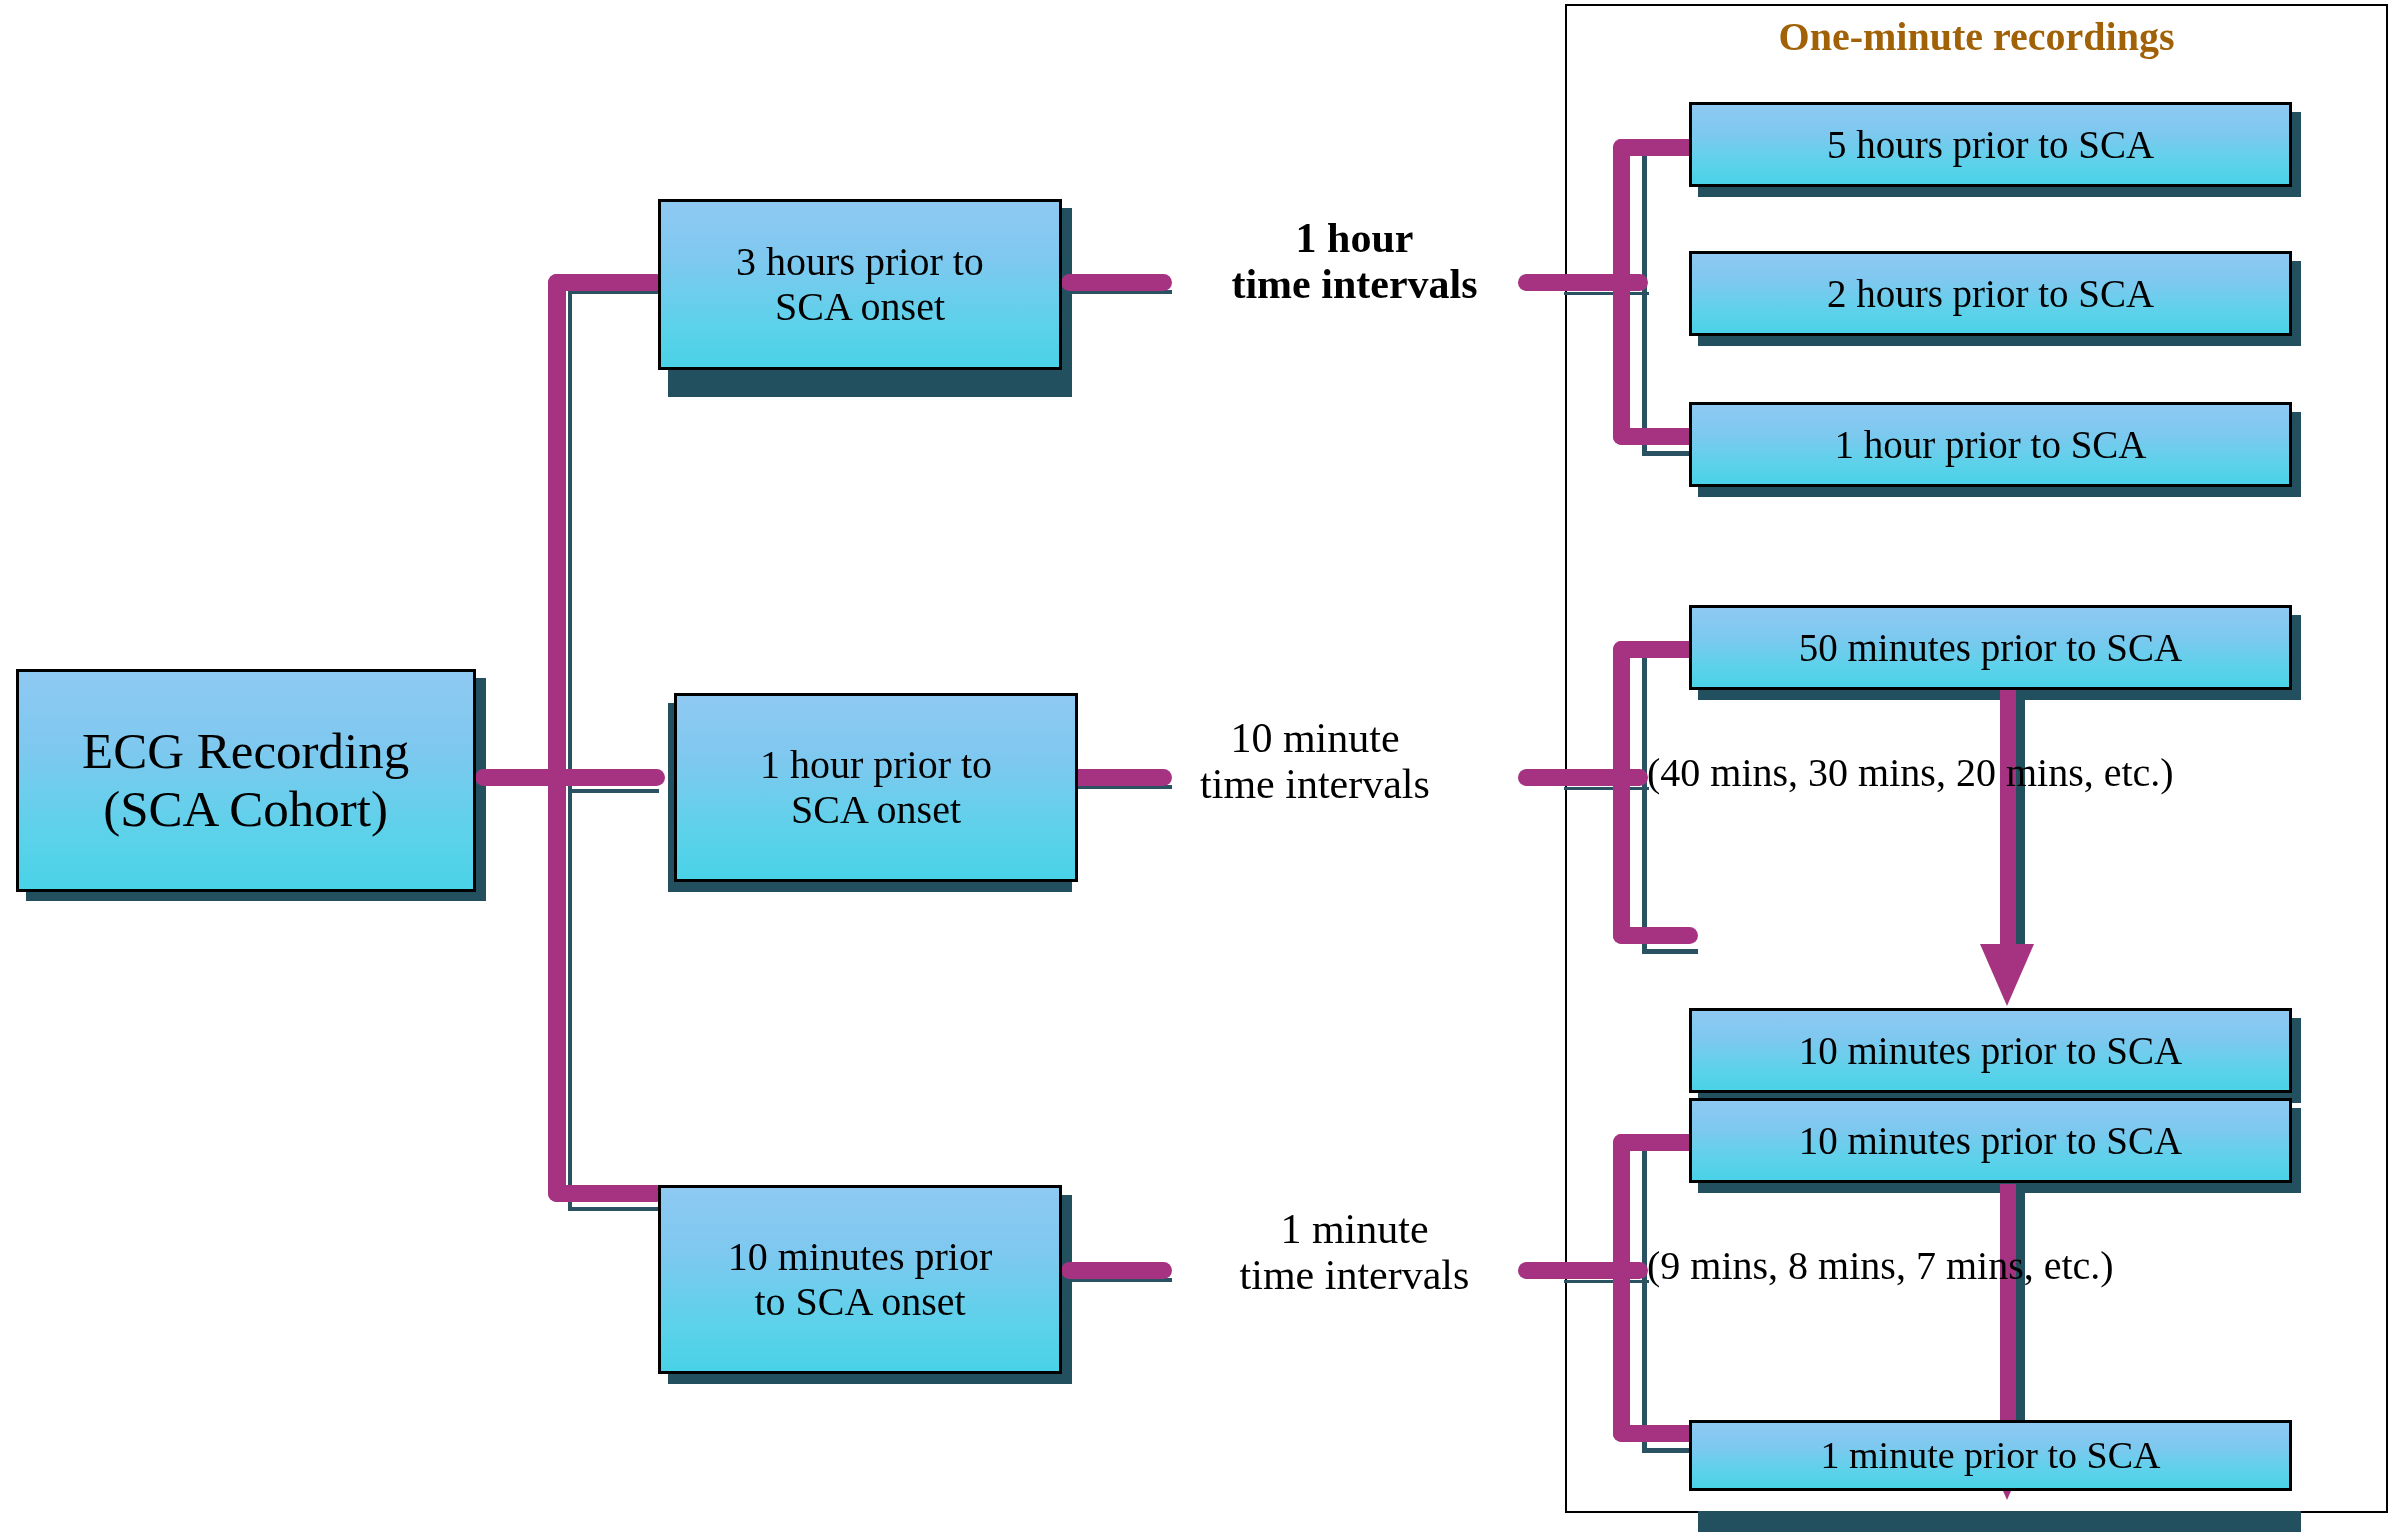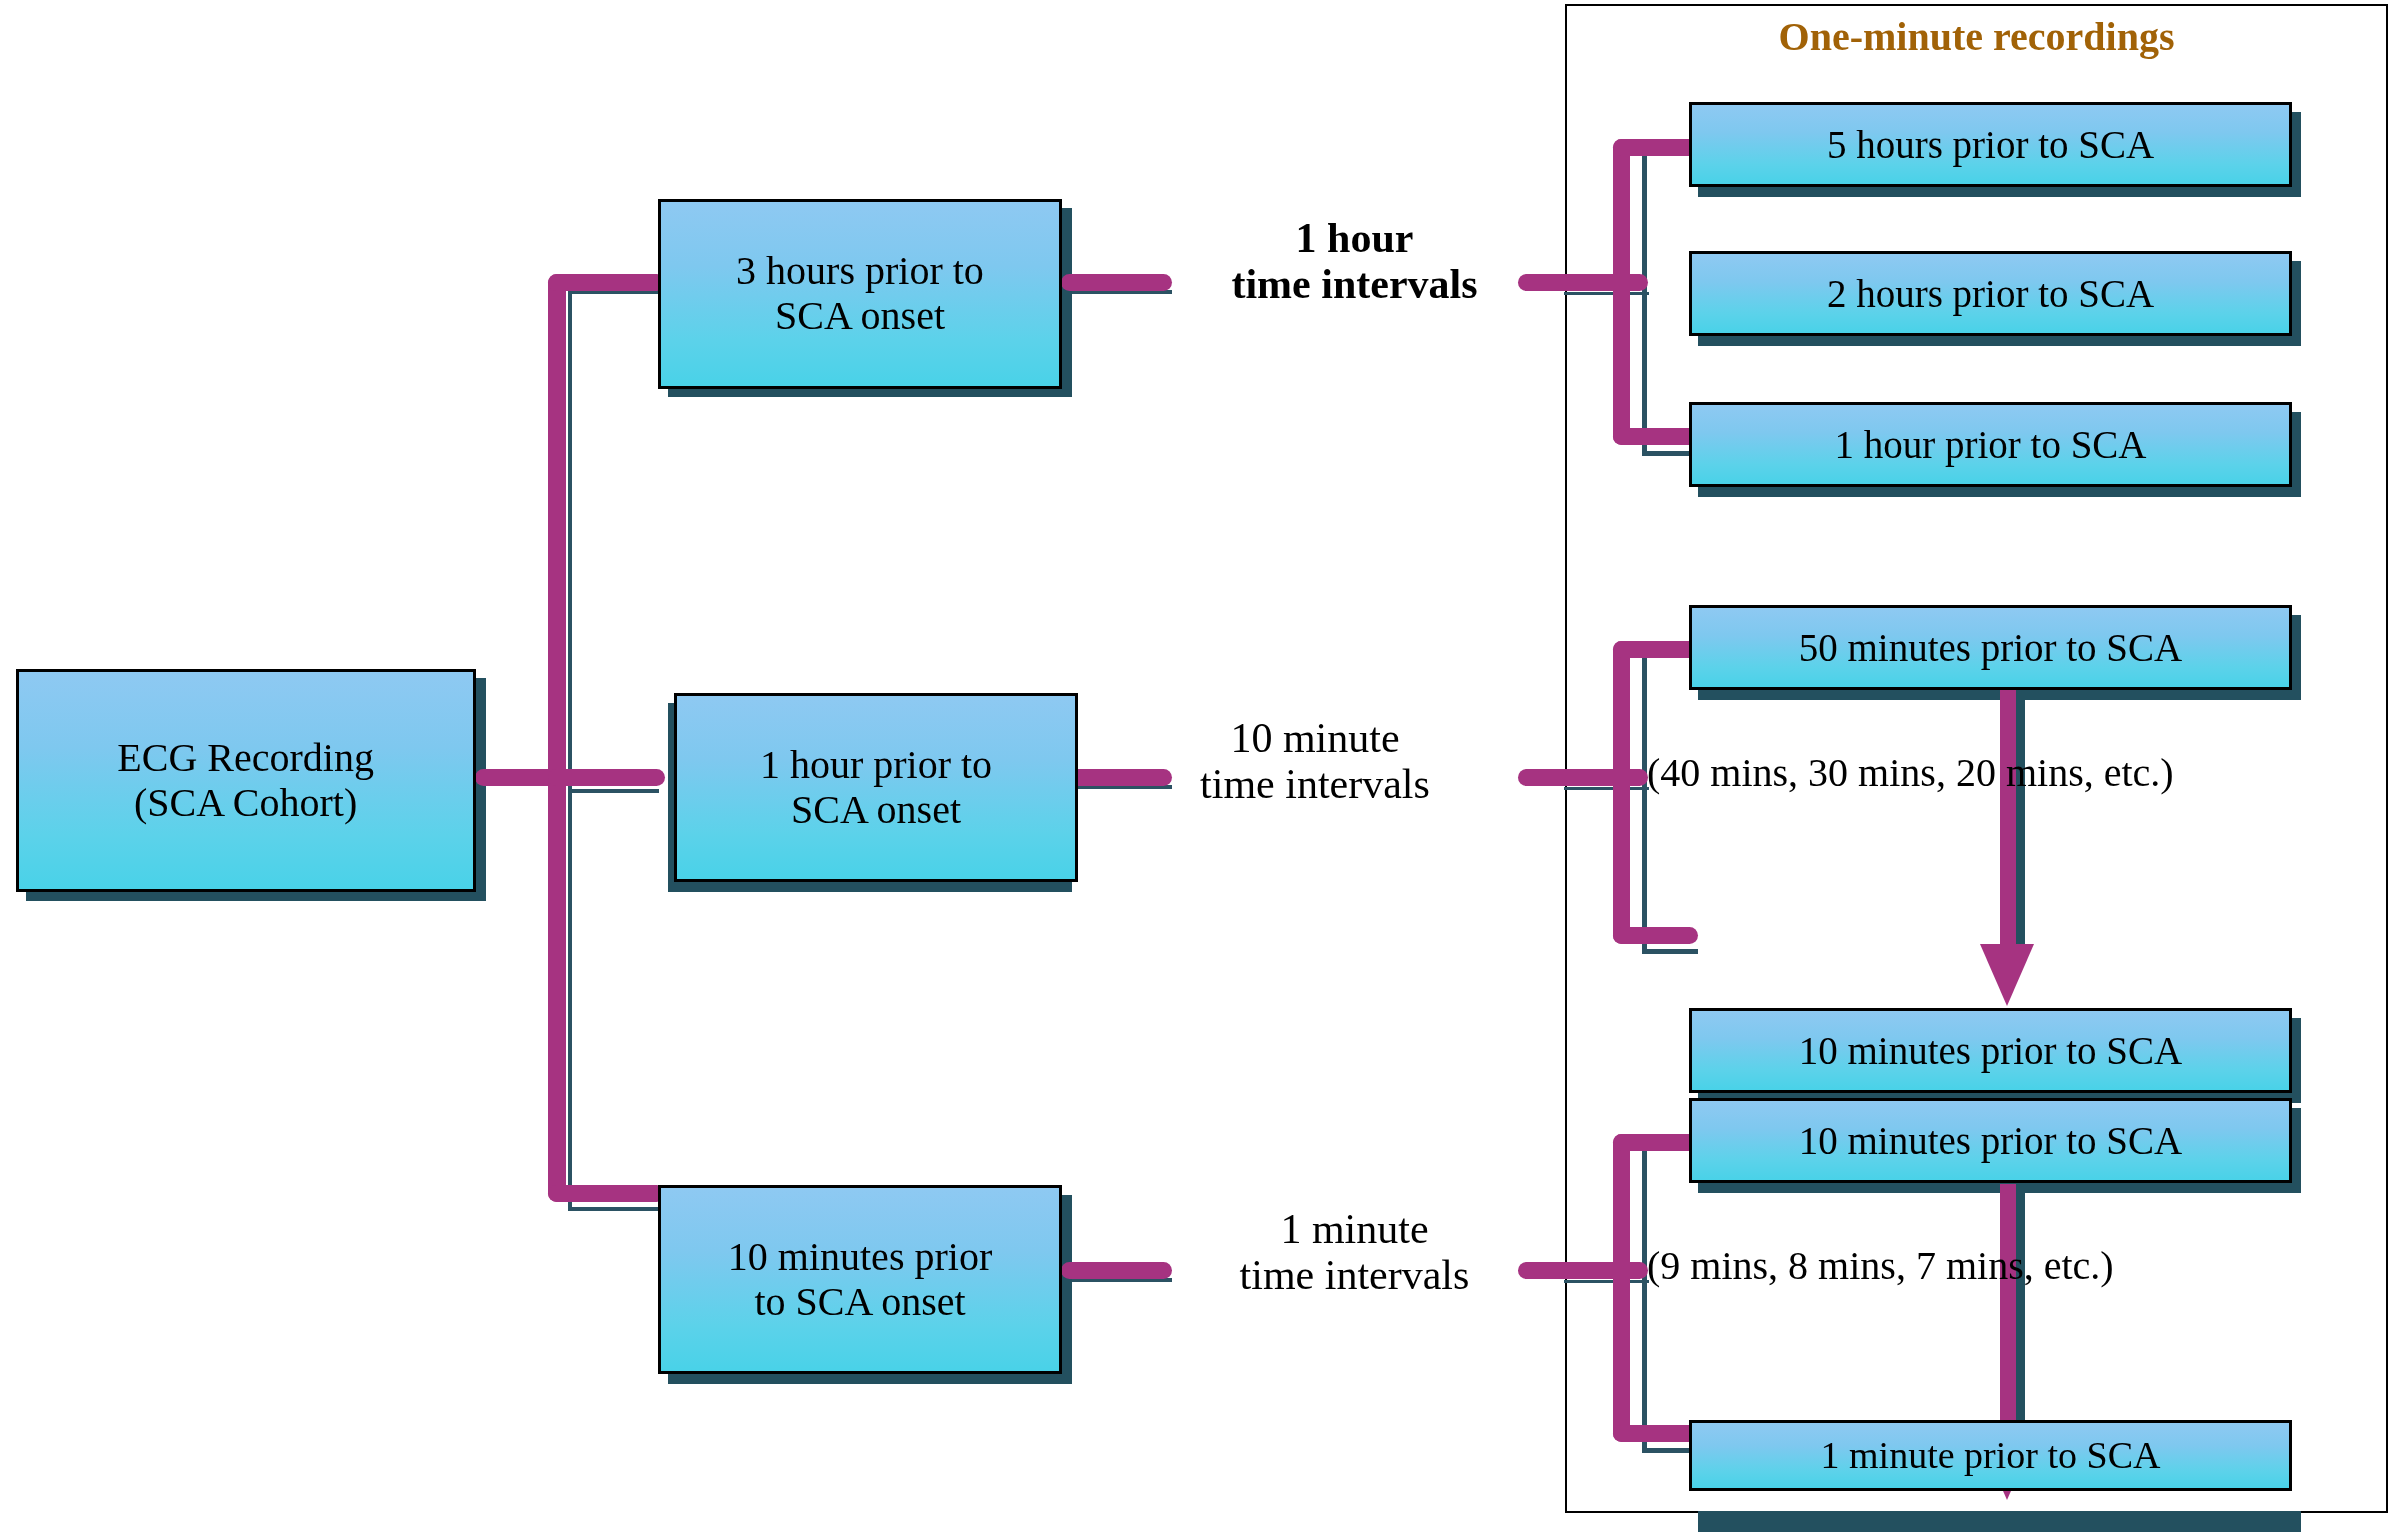--- a/index.html
+++ b/index.html
@@ -70,36 +70,36 @@
   .arrowshadow{position:absolute;background:#23505f;z-index:5;}
 </style>
 </head>
 <body>
 
 <div id="panel" style="left:1565px;top:3.9px;width:823px;height:1509px;"></div>
 
 <div id="panel-title" style="left:1565px;top:13px;width:823px;font-size:40px;">One-minute recordings</div>
 
 <div class="shadow" style="left:26px;top:678px;width:460px;height:223px;"></div>
-<div class="fcbox" style="left: 15.6px; top: 669px; width: 460px; height: 223px; font-size: 40px; white-space: pre-line;">ECG Recording
+<div class="fcbox" style="left: 15.6px; top: 669px; width: 460px; height: 223px; font-size: 51px; white-space: pre-line;">ECG Recording
 (SCA Cohort)</div>
 
 <div class="tealline" style="left:568px;top:290px;width:3.9px;height:921px;"></div>
 <div class="tealline" style="left:568px;top:290px;width:91px;height:3.9px;"></div>
 <div class="tealline" style="left:568px;top:789px;width:91px;height:3.9px;"></div>
 <div class="tealline" style="left:568px;top:1207px;width:91px;height:3.9px;"></div>
 
 <div class="magr" style="left:475px;top:769px;width:91px;height:17px;"></div>
 <div class="magr" style="left:548px;top:274px;width:18px;height:928px;"></div>
 <div class="magr" style="left:548px;top:274px;width:117px;height:17px;"></div>
 <div class="magr" style="left:548px;top:769px;width:117px;height:17px;"></div>
 <div class="magr" style="left:548px;top:1185px;width:117px;height:17px;"></div>
 
 <div class="shadow" style="left:668px;top:208px;width:404px;height:189px;"></div>
-<div class="fcbox" style="left: 658px; top: 199px; width: 404px; height: 190px; font-size: 40px; white-space: pre-line;">3 hours prior to
+<div class="fcbox" style="left: 658px; top: 199px; width: 404px; height: 171px; font-size: 40px; white-space: pre-line;">3 hours prior to
 SCA onset</div>
 <div class="tealline" style="left:1061px;top:290px;width:111px;height:3.9px;"></div>
 <div class="magr" style="left:1061px;top:274px;width:111px;height:17px;"></div>
 
 <div class="shadow" style="left:668px;top:703px;width:404px;height:189px;"></div>
 <div class="fcbox" style="left: 658px; top: 693px; width: 404px; height: 189px; font-size: 40px; white-space: pre-line; margin-left: 16px;">1 hour prior to
 SCA onset</div>
 <div class="tealline" style="left:1061px;top:785px;width:111px;height:3.9px;"></div>
 <div class="magr" style="left:1061px;top:769px;width:111px;height:17px;"></div>
 

